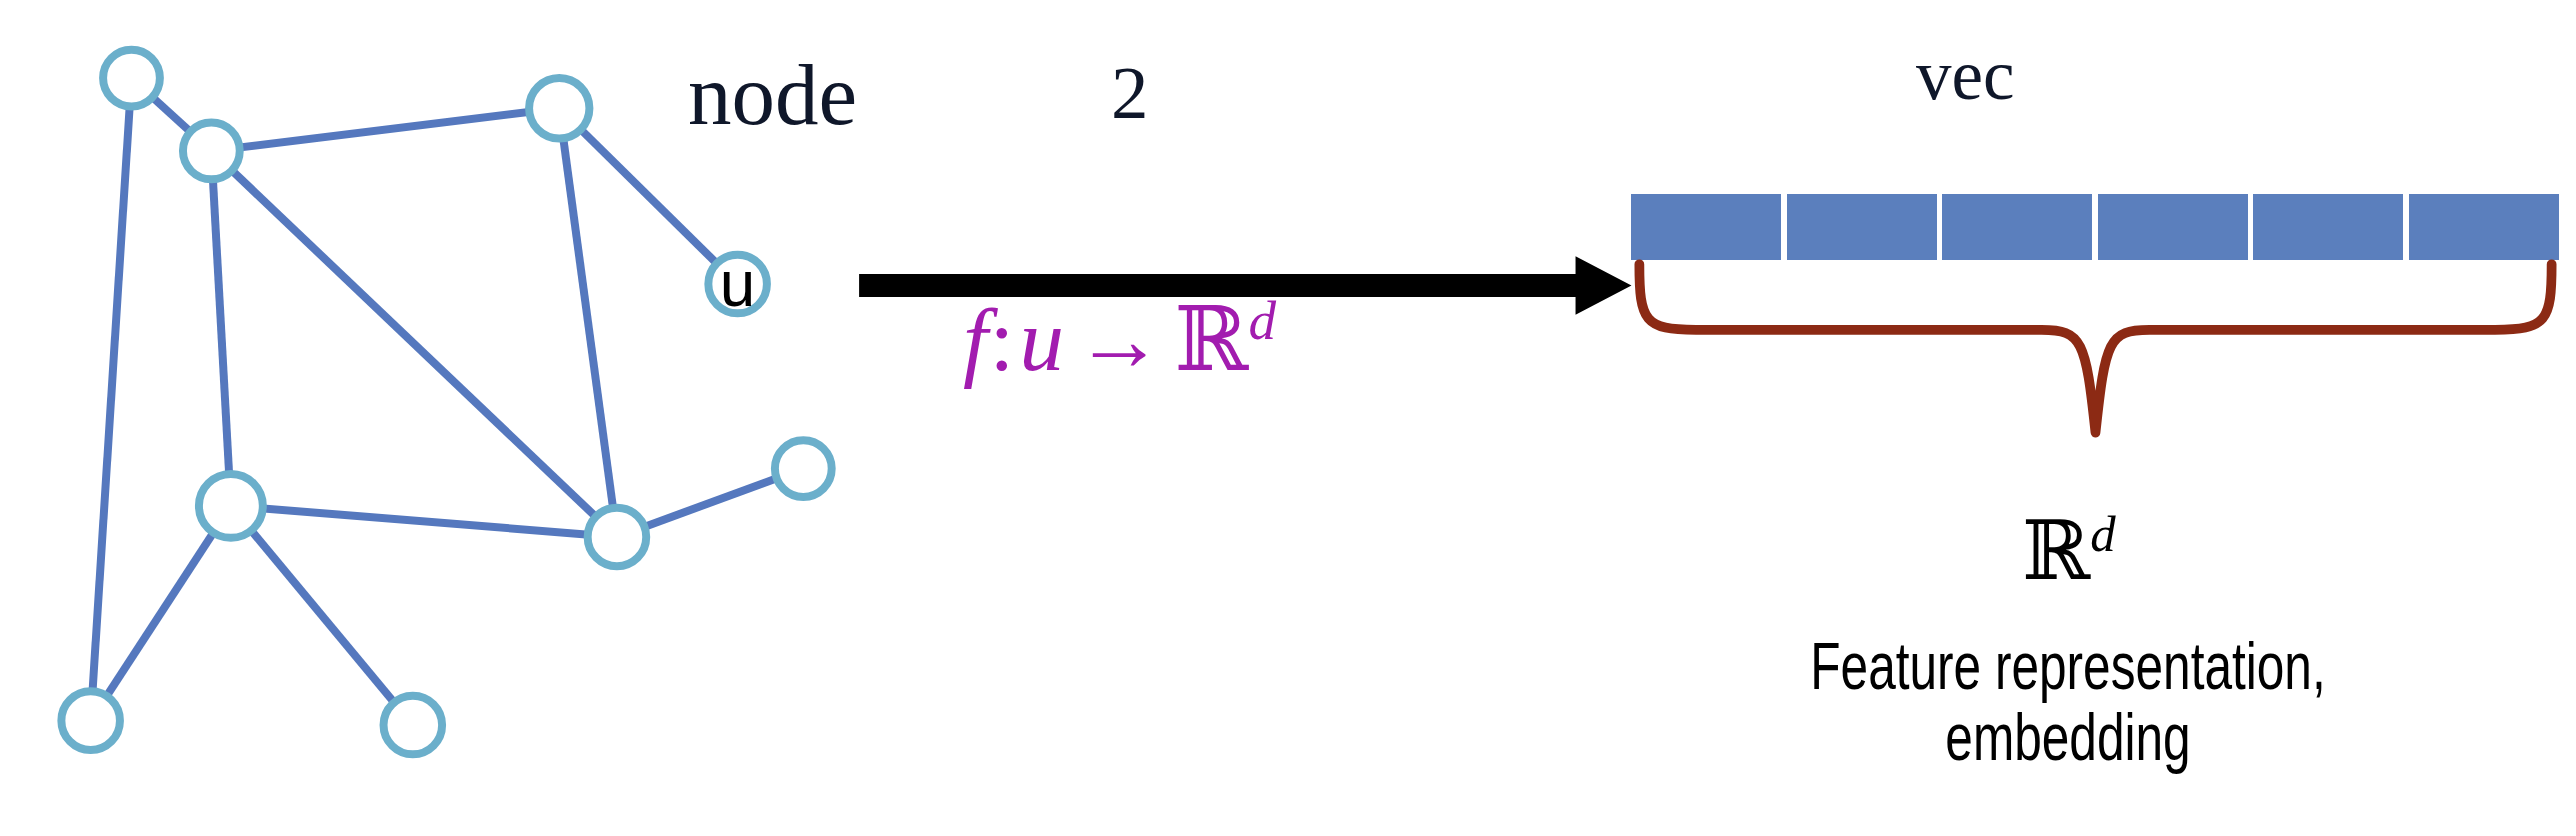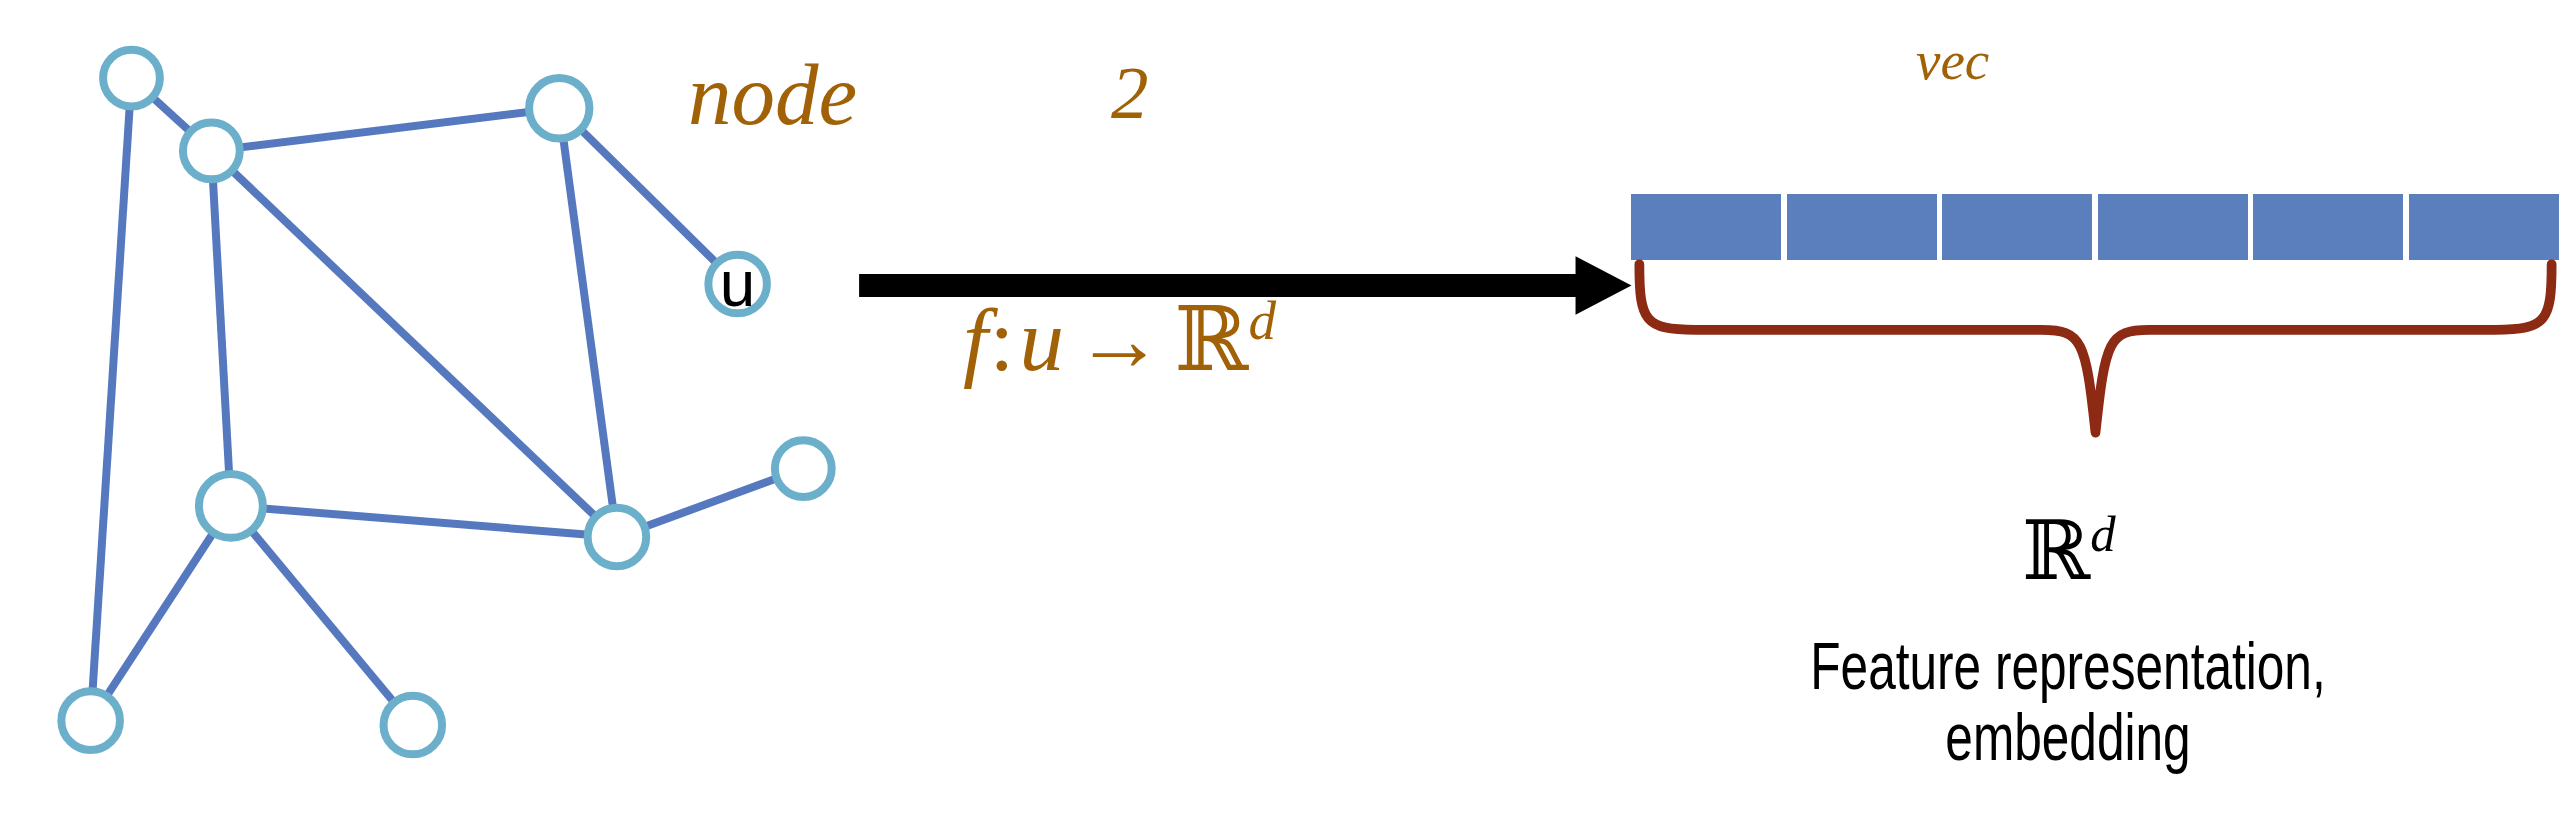--- a/index.html
+++ b/index.html
@@ -29,57 +29,56 @@
     left: 0; top: 0;
     width: 870px;
     height: 836px;
   }
   #graph-svg { display: block; }
 
   
   .word-label {
     position: absolute;
     font-family: "Liberation Serif", "DejaVu Serif", serif;
-    color: #a16207;
+    color: #0f172a;
     white-space: nowrap;
     line-height: 1;
     font-weight: 400;
-    font-style: italic;
   }
   #label-node {
     left: 688px;
     top: 51px;
     font-size: 87px;
   }
   #label-two {
     left: 1111px;
     top: 55px;
     font-size: 75px;
   }
   #label-vec {
     left: 1916px;
-    top: 33px;
-    font-size: 55px;
+    top: 40px;
+    font-size: 71px;
   }
 
   
   #arrow-svg {
     position: absolute;
     left: 852px;
     top: 249px;
   }
 
   
   #formula-map {
     position: absolute;
     left: 963px;
     top: 295px;
     font-family: "Liberation Serif", "DejaVu Serif", serif;
     font-size: 89px;
-    color: #a16207;
+    color: #a21caf;
     white-space: nowrap;
     line-height: 1;
   }
   #formula-map .mi { font-style: italic; }
   #formula-map .colon { font-style: normal; padding: 0 5.3px 0 1.8px; }
   #formula-map .to { font-style: normal; padding: 0 10.7px; }
   #formula-map .bb { font-style: normal; font-family: "DejaVu Serif", serif; }
   #formula-map .sup {
     font-style: italic;
     font-size: 0.62em;

